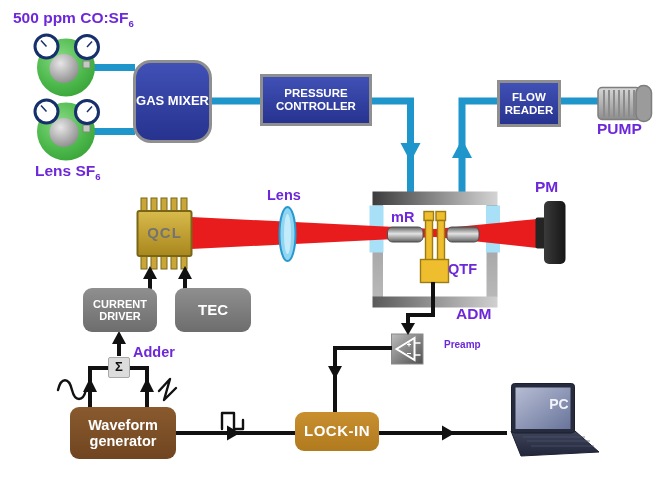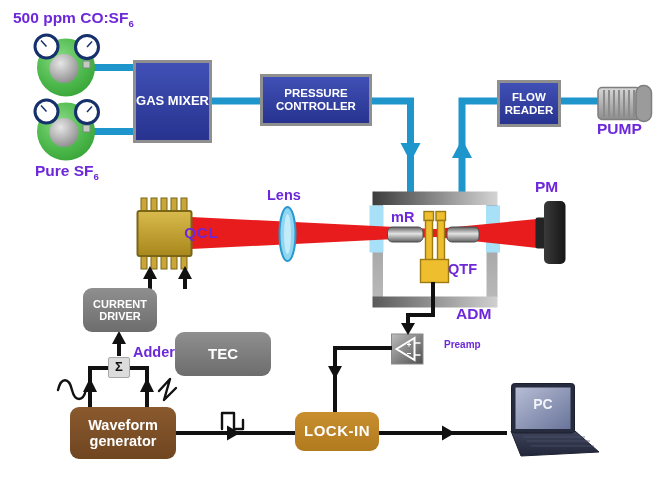--- a/index.html
+++ b/index.html
@@ -7,21 +7,21 @@
          font-family:"Liberation Sans",sans-serif;}
   #gfx{position:absolute;left:0;top:0;}
   .lbl{position:absolute;font-weight:bold;color:#6d28d9;white-space:nowrap;}
   .box{position:absolute;display:flex;align-items:center;justify-content:center;
        text-align:center;font-weight:bold;color:#fff;box-sizing:border-box;line-height:1.12;}
   .blue{background:linear-gradient(180deg,#4050b5,#27338f);border:3px solid #8f8f8f;}
   .gray{background:linear-gradient(180deg,#8f8f8f,#6d6d6d);border-radius:9px;}
   .brown{background:linear-gradient(180deg,#8a5a2e,#6f4520);border-radius:9px;}
   .amber{background:linear-gradient(180deg,#c98f2f,#b07a1e);border-radius:9px;letter-spacing:.5px;}
   .sigma{background:#dcdcdc;border:1px solid #a8a8a8;color:#111;border-radius:2px;}
-  .qcltxt{color:#6d28d9;letter-spacing:1px;margin-left:37px;}
+  .qcltxt{color:#737373;letter-spacing:1px;}
   sub{font-size:62%;}
 </style>
 </head>
 <body>
 
 <div id="stage">
 
 <svg id="gfx" width="662" height="477" viewBox="0 0 662 477">
   <defs>
     <radialGradient id="greenG" cx="40%" cy="35%" r="75%">
@@ -206,39 +206,39 @@
     <polygon points="178,279 192,279 185,266"></polygon>
   </g>
 
   <g stroke="#111" stroke-width="2.4" fill="none" stroke-linecap="round" stroke-linejoin="round">
     <path d="M58 390 C61 377 69 377 72 390 C75 402 83 402 86 390"></path>
     <path d="M159 391 L170 379 L164 400 L176 388"></path>
     <path d="M222 429 V413 H234 V429 H243 V420"></path>
   </g>
 </svg>
 
-<div class="box blue" style="left:133px;top:60px;width:79px;height:83px;font-size:13px;">GAS MIXER</div>
+<div class="box blue" style="left:133px;top:60px;width:79px;height:83px;font-size:13px;border-radius:18px;">GAS MIXER</div>
 <div class="box blue" style="left:260px;top:74px;width:112px;height:52px;font-size:11.5px;">PRESSURE CONTROLLER</div>
 <div class="box blue" style="left:497px;top:80px;width:64px;height:47px;font-size:11.5px;">FLOW READER</div>
 <div class="box gray" style="left:83px;top:288px;width:74px;height:44px;font-size:11px;">CURRENT DRIVER</div>
-<div class="box gray" style="left:175px;top:288px;width:96px;height:44px;font-size:15px;margin-top:44px;">TEC</div>
+<div class="box gray" style="left:175px;top:288px;width:76px;height:44px;font-size:15px;">TEC</div>
 <div class="box brown" style="left:70px;top:407px;width:106px;height:52px;font-size:14.5px;">Waveform generator</div>
 <div class="box amber" style="left:295px;top:412px;width:84px;height:39px;font-size:15px;">LOCK-IN</div>
 <div class="box sigma" style="left:108px;top:357px;width:22px;height:21px;font-size:13px;">Σ</div>
 <div class="box qcltxt" style="left:138px;top:212px;width:53px;height:43px;font-size:15px;">QCL</div>
 
 <div class="lbl" style="left:13px;top:9px;font-size:15.5px;">
   <span>500 ppm CO:SF</span><sub>6</sub>
 </div>
 <div class="lbl" style="left:35px;top:162px;font-size:15.5px;">
-  <span>Pure SF</span><sub>6</sub>
+  <span>Lens SF</span><sub>6</sub>
 </div>
 <div class="lbl" style="left:267px;top:187px;font-size:14.5px;">Lens</div>
 <div class="lbl" style="left:535px;top:178px;font-size:15.5px;">PM</div>
 <div class="lbl" style="left:597px;top:120px;font-size:15.5px;">PUMP</div>
 <div class="lbl" style="left:391px;top:209px;font-size:14.5px;text-align:center;">mR</div>
 <div class="lbl" style="left:448px;top:261px;font-size:14.5px;">QTF</div>
 <div class="lbl" style="left:456px;top:305px;font-size:15.5px;">ADM</div>
 <div class="lbl" style="left:133px;top:344px;font-size:14.5px;">Adder</div>
 <div class="lbl" style="left:444px;top:339px;font-size:10px;">Preamp</div>
-<div class="lbl" style="left:516px;top:396px;width:54px;text-align:center;font-size:14px;color:#f2f4fa;">PC</div>
+<div class="lbl" style="left:516px;top:396px;width:54px;text-align:center;font-size:14px;color:#f2f4fa;padding-left:16px;">PC</div>
 
 </div>
 
 </body></html>

